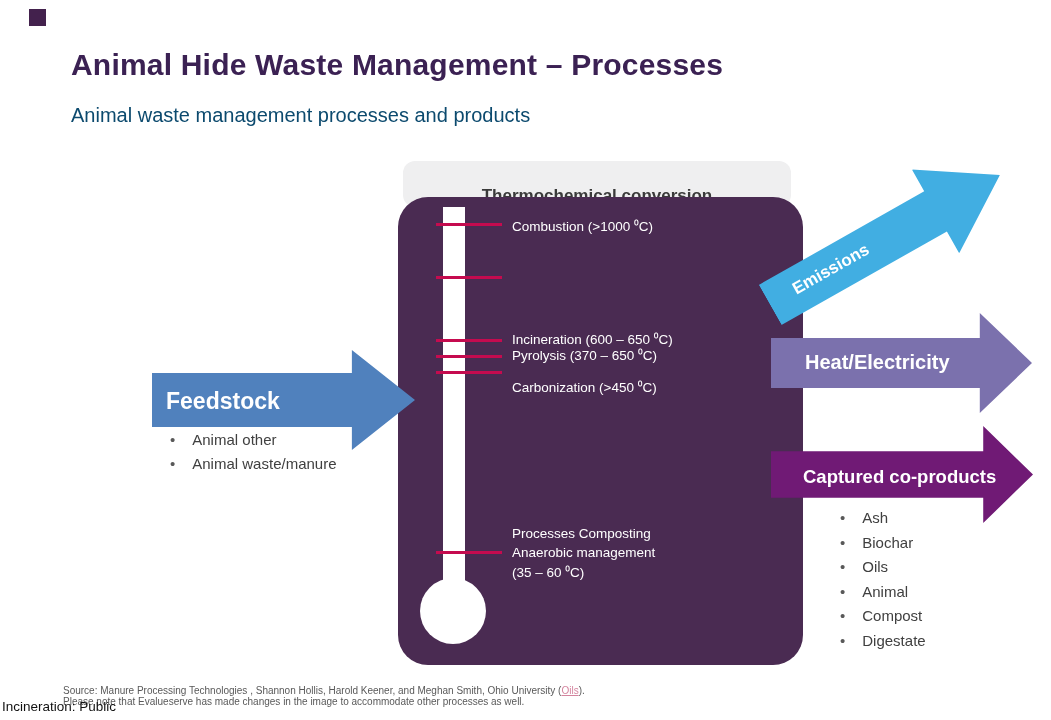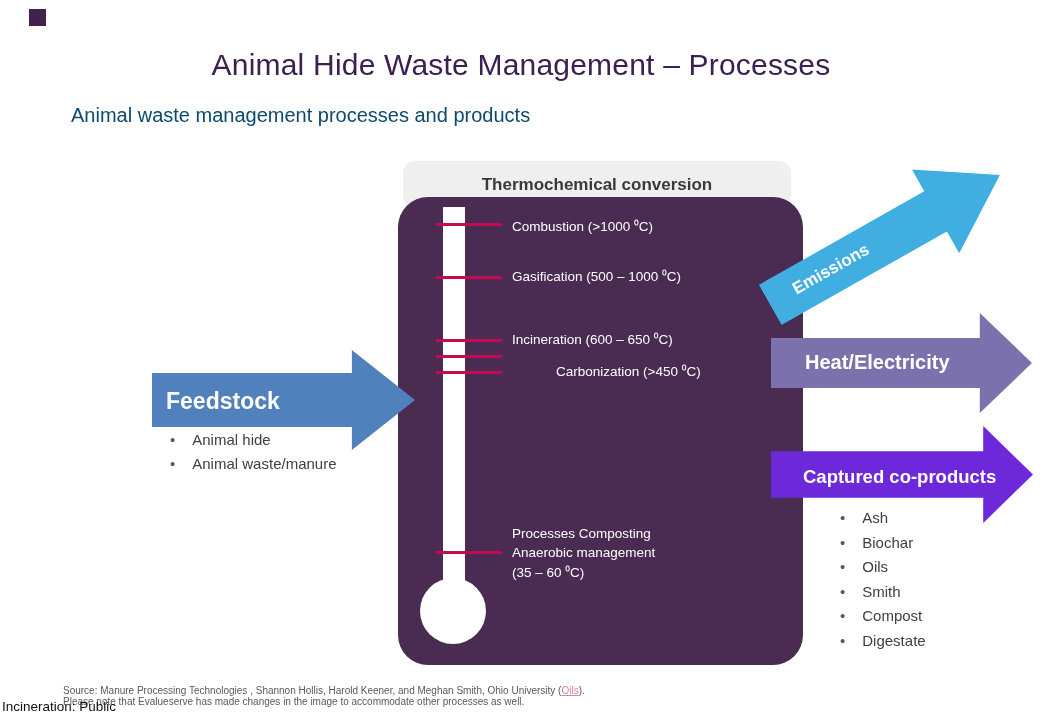--- a/index.html
+++ b/index.html
@@ -5,47 +5,47 @@
   html,body{margin:0;padding:0;background:#fff;}
   *{box-sizing:border-box;}
   .slide{
     position:relative;width:1051px;height:720px;background:#ffffff;overflow:hidden;
     font-family:"Liberation Sans", sans-serif;
   }
   .abs{position:absolute;}
 
   .logo-square{left:29px;top:9px;width:17px;height:17px;background:#43214d;}
 
-  .title{left:71px;top:48px;width:900px;font-size:30px;font-weight:normal;color:#3b2153;letter-spacing:.2px;text-align:center;}
+  .title{left:71px;top:48px;width:900px;font-size:30px;font-weight:bold;color:#3b2153;letter-spacing:.2px;}
   .subtitle{left:71px;top:104px;width:700px;font-size:20px;color:#0c4a6e;}
 
   
   .thermo-header{left:403px;top:161px;width:388px;height:46px;background:#efeff0;border-radius:12px;
-    text-align:center;font-size:17px;font-weight:bold;color:#3a3a3a;padding-top:14px;}
+    text-align:center;font-size:17px;font-weight:bold;color:#3a3a3a;padding-top:25px;}
 
   
   .purple-box{left:398px;top:197px;width:405px;height:468px;background:#4a2b52;border-radius:30px;}
 
   
   .tube{left:443px;top:207px;width:22px;height:404px;background:#ffffff;}
   .bulb{left:420px;top:578px;width:66px;height:66px;background:#ffffff;border-radius:50%;}
   .tick{left:436px;width:66px;height:3px;background:#c50b4f;}
   .t-label{left:512px;width:280px;font-size:13.5px;line-height:16px;color:#ffffff;white-space:nowrap;}
 
   
   .arrow{position:absolute;}
   .arrow-label{position:absolute;color:#ffffff;font-weight:bold;white-space:nowrap;}
 
   .feedstock-arrow{left:152px;top:350px;width:263px;height:100px;background:#5081bd;
     clip-path:polygon(0 23%,76% 23%,76% 0,100% 50%,76% 100%,76% 77%,0 77%);}
   .emissions-arrow{left:753px;top:192px;width:264px;height:96px;background:#41aee2;transform:rotate(-29.5deg);
     clip-path:polygon(0 26%,72% 26%,72% 0,100% 50%,72% 100%,72% 74%,0 74%);}
   .heat-arrow{left:771px;top:313px;width:261px;height:100px;background:#7b71ad;
     clip-path:polygon(0 25%,80% 25%,80% 0,100% 50%,80% 100%,80% 75%,0 75%);}
-  .coproducts-arrow{left:771px;top:426px;width:262px;height:97px;background:#6d28d9;
+  .coproducts-arrow{left:771px;top:426px;width:262px;height:97px;background:#701a75;
     clip-path:polygon(0 26%,81% 26%,81% 0,100% 50%,81% 100%,81% 74%,0 74%);}
 
   
   .bullets{color:#404040;font-size:15px;}
   .bullets .row{display:flex;align-items:baseline;}
   .bullets .dot{color:#595959;font-size:15px;margin-right:17px;}
   .feedstock-bullets{left:170px;top:431px;}
   .feedstock-bullets .row{height:24px;}
   .coproducts-bullets{left:840px;top:509px;}
   .coproducts-bullets .row{height:24.5px;}
@@ -74,34 +74,34 @@
   <div class="abs bulb"></div>
 
   <div class="abs tick" style="top:223px;"></div>
   <div class="abs tick" style="top:276px;"></div>
   <div class="abs tick" style="top:339px;"></div>
   <div class="abs tick" style="top:355px;"></div>
   <div class="abs tick" style="top:371px;"></div>
   <div class="abs tick" style="top:551px;"></div>
 
   <div class="abs t-label" style="top:219px;">Combustion (&gt;1000 ⁰C)</div>
-  <div class="abs t-label" style="top:269px;">Gasification (500 – 1000 ⁰C)</div>
   <div class="abs t-label" style="top:332px;">Incineration (600 – 650 ⁰C)</div>
-  <div class="abs t-label" style="top:364px;margin-left:44px;">Carbonization (&gt;450 ⁰C)</div>
+  <div class="abs t-label" style="top:348px;">Pyrolysis (370 – 650 ⁰C)</div>
+  <div class="abs t-label" style="top:380px;">Carbonization (&gt;450 ⁰C)</div>
   <div class="abs t-label" style="top:526px;">Processes Composting</div>
   <div class="abs t-label" style="top:545px;">Anaerobic management</div>
   <div class="abs t-label" style="top:565px;">(35 – 60 ⁰C)</div>
 
   <div class="arrow feedstock-arrow">
     <span class="arrow-label" style="left:14px;top:38px;font-size:23px;">Feedstock</span>
   </div>
   <div class="abs bullets feedstock-bullets">
     <div class="row">
       <span class="dot">•</span>
-      <span>Animal hide</span>
+      <span>Animal other</span>
     </div>
     <div class="row">
       <span class="dot">•</span>
       <span>Animal waste/manure</span>
     </div>
   </div>
 
   <div class="arrow emissions-arrow">
     <span class="arrow-label" style="left:28px;top:37px;font-size:17px;">Emissions</span>
   </div>
@@ -121,21 +121,21 @@
     <div class="row">
       <span class="dot">•</span>
       <span>Biochar</span>
     </div>
     <div class="row">
       <span class="dot">•</span>
       <span>Oils</span>
     </div>
     <div class="row">
       <span class="dot">•</span>
-      <span>Smith</span>
+      <span>Animal</span>
     </div>
     <div class="row">
       <span class="dot">•</span>
       <span>Compost</span>
     </div>
     <div class="row">
       <span class="dot">•</span>
       <span>Digestate</span>
     </div>
   </div>

